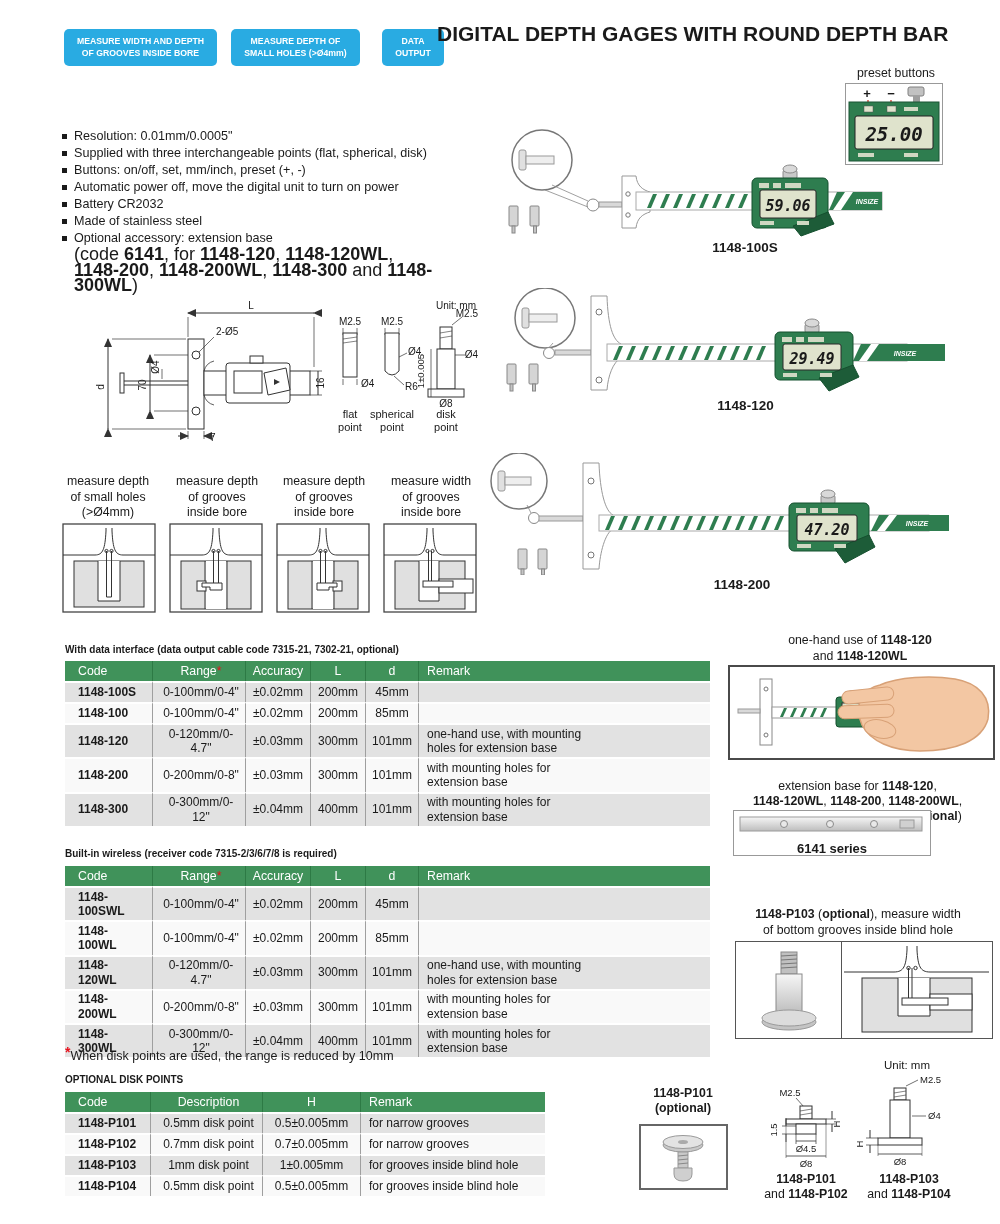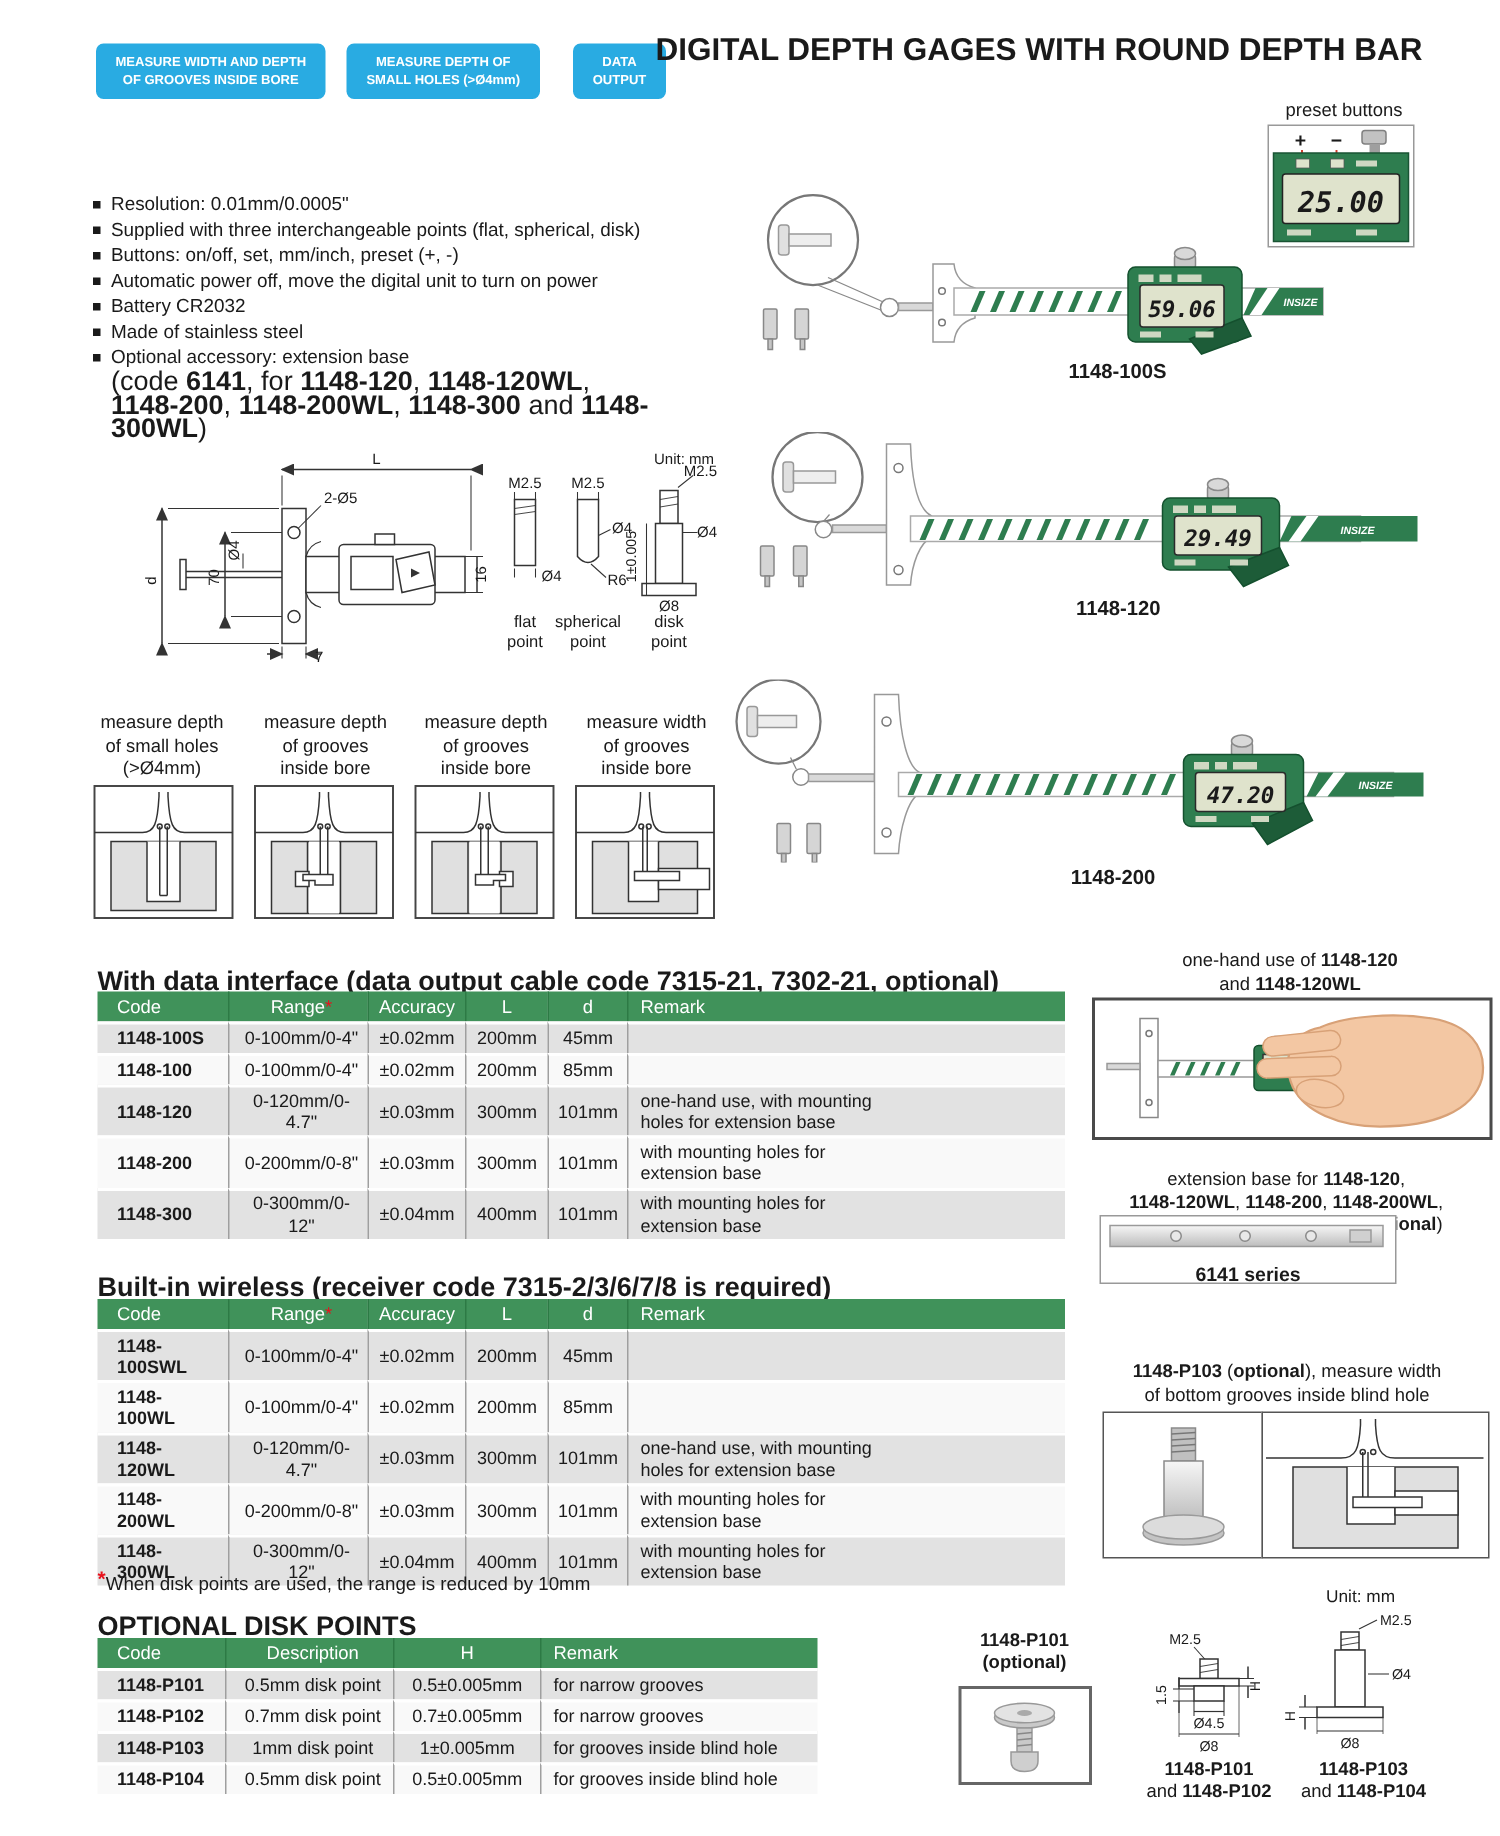--- a/index.html
+++ b/index.html
@@ -10,21 +10,21 @@
   
   .badge{background:#29abe2;color:#fff;border-radius:5px;display:flex;flex-direction:column;
          align-items:center;justify-content:center;font-weight:bold;font-size:8.7px;
          line-height:1.35;text-align:center}
   .title{font-weight:bold;font-size:21px;white-space:nowrap}
   
   .cap{font-size:12.3px;line-height:15.5px;text-align:center}
   .feat{display:flex;font-size:12.6px;line-height:17px}
   .feat .bullet{width:5px;height:5px;background:#1a1a1a;margin:6px 7px 0 0;flex:none}
   .feat-cont{font-size:18px;line-height:15.5px;padding-left:12px}
-  .sec-head{font-size:18px;font-weight:bold;white-space:nowrap}
+  .sec-head{font-size:10px;font-weight:bold;white-space:nowrap}
   .plabel{font-weight:bold;font-size:13.5px;text-align:center}
   .footnote{font-size:12.5px}
   .footnote .star{font-size:14px;font-weight:bold;vertical-align:3px}
   .star{color:#e8111c}
   
   table.spec{border-collapse:separate;border-spacing:0;table-layout:fixed;font-size:12px;color:#1a1a1a}
   .spec th{background:#40925a;color:#fff;height:20px;font-size:12.3px;border-left:1px solid #2d7a45;
            padding:0 6px;text-align:center;font-weight:normal}
   .spec td{border-left:1px solid #9f9f9f;border-top:2px solid #fff;padding:1.5px 6px;height:16px;
            text-align:center;line-height:1.22}

